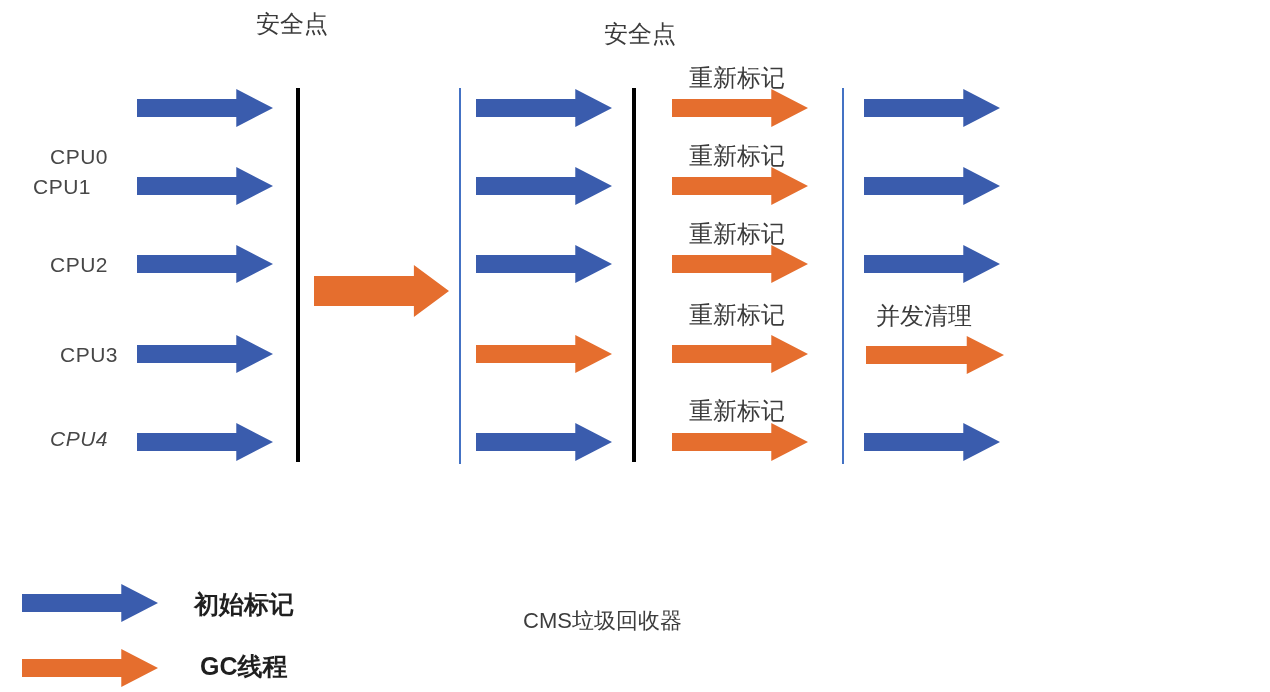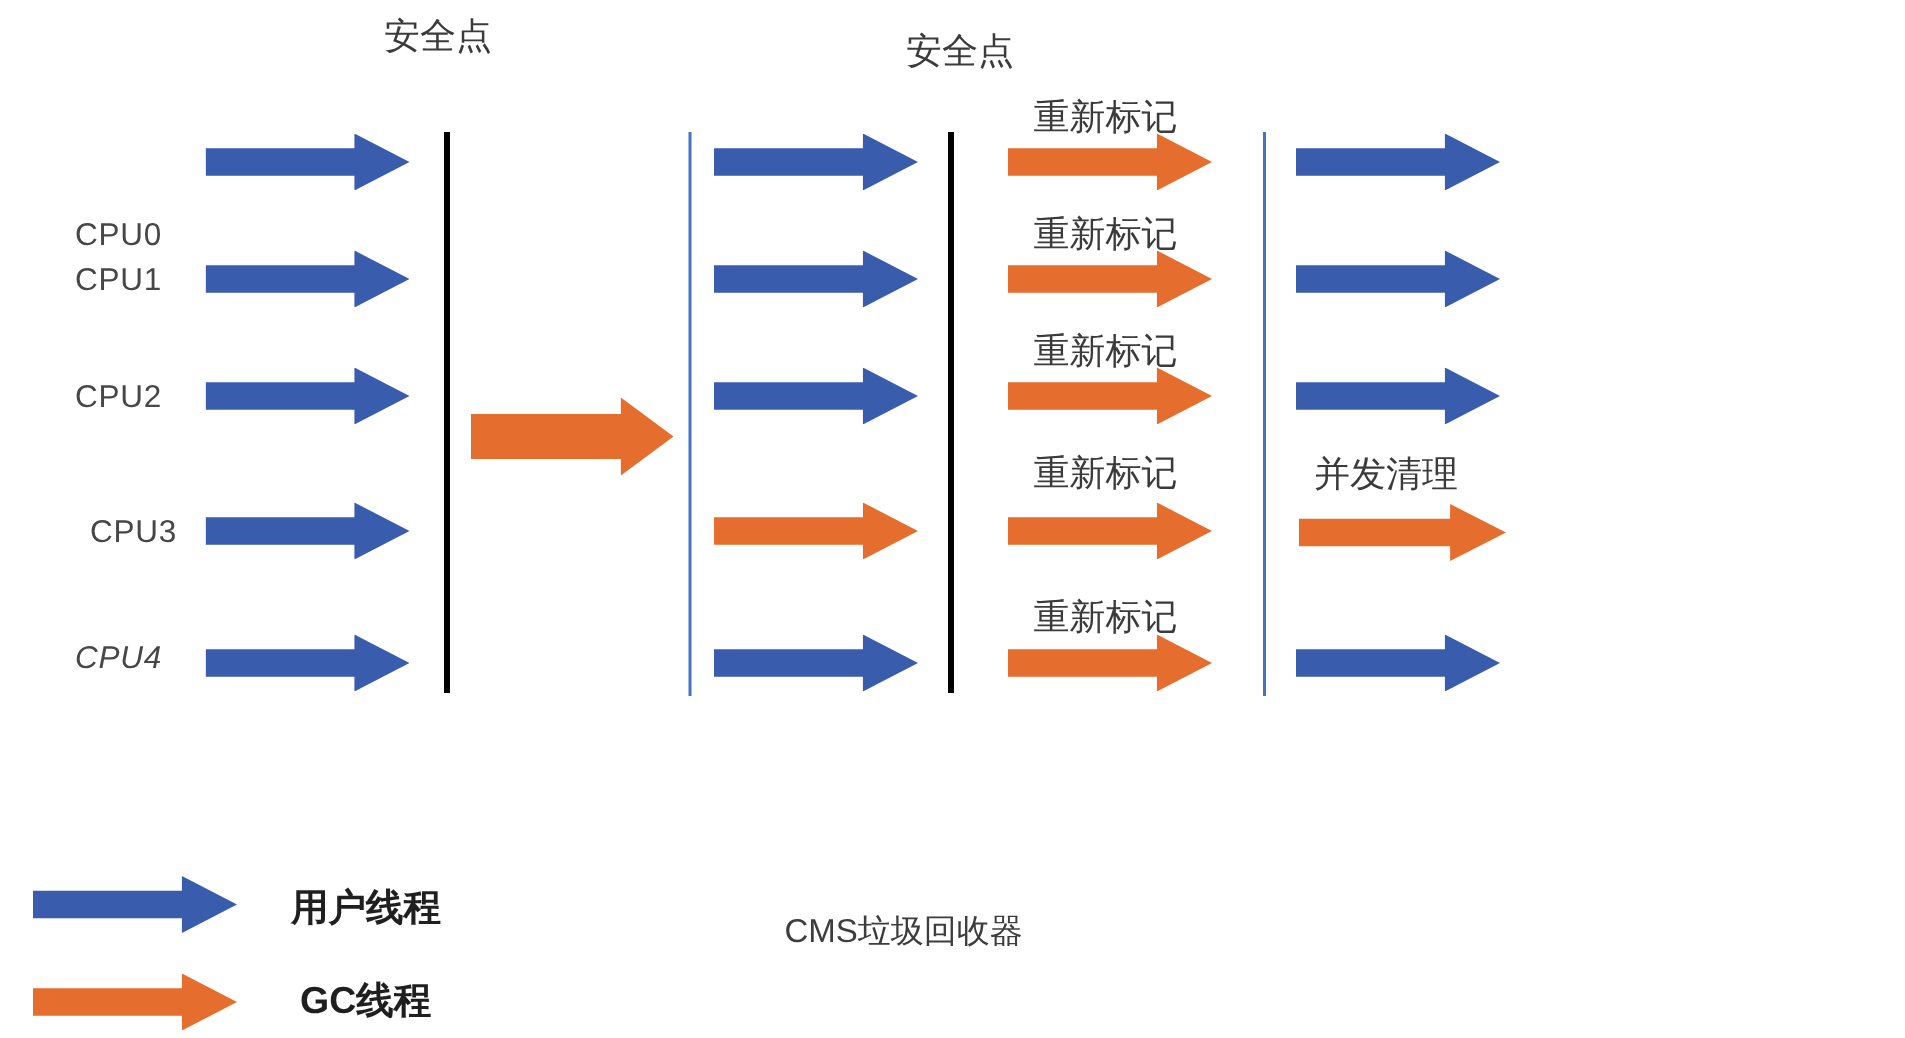--- a/index.html
+++ b/index.html
@@ -44,21 +44,21 @@
   <div class="txt safepoint-label" style="left:604px;top:18px;">安全点</div>
 
   <div class="safepoint-line" style="left:296px;top:88px;height:374px;"></div>
   <div class="safepoint-line" style="left:632px;top:88px;height:374px;"></div>
 
   <div class="divider-line" style="left:459px;top:88px;height:376px;"></div>
   <div class="divider-line" style="left:842px;top:88px;height:376px;"></div>
   <div class="divider-line" style="left:1037px;top:88px;height:376px;"></div>
 
   <div class="txt cpu-label" style="left:50px;top:97px;margin-top:48px;">CPU0</div>
-  <div class="txt cpu-label" style="left:50px;top:175px;">CPU1</div>
+  <div class="txt cpu-label" style="left:33px;top:175px;">CPU1</div>
   <div class="txt cpu-label" style="left:50px;top:253px;">CPU2</div>
   <div class="txt cpu-label" style="left:60px;top:343px;">CPU3</div>
   <div class="txt cpu-label" style="left:50px;top:427px;font-style:italic;">CPU4</div>
 
   <div class="arrow arrow-user" style="left:137px;top:89px;"></div>
   <div class="arrow arrow-user" style="left:137px;top:167px;"></div>
   <div class="arrow arrow-user" style="left:137px;top:245px;"></div>
   <div class="arrow arrow-user" style="left:137px;top:335px;"></div>
   <div class="arrow arrow-user" style="left:137px;top:423px;"></div>
 
@@ -88,19 +88,19 @@
   <div class="arrow arrow-gc" style="left:866px;top:336px;width:138px;"></div>
   <div class="arrow arrow-user" style="left:864px;top:423px;"></div>
 
   <div class="arrow arrow-user" style="left:1093px;top:89px;"></div>
   <div class="arrow arrow-user" style="left:1093px;top:167px;"></div>
   <div class="arrow arrow-user" style="left:1093px;top:245px;"></div>
   <div class="arrow arrow-user" style="left:1093px;top:335px;"></div>
   <div class="arrow arrow-user" style="left:1093px;top:423px;"></div>
 
   <div class="arrow arrow-user" style="left:22px;top:584px;"></div>
-  <div class="txt legend-label" style="left:194px;top:588px;">用户线程</div>
+  <div class="txt legend-label" style="left:194px;top:588px;">初始标记</div>
   <div class="arrow arrow-gc" style="left:22px;top:649px;"></div>
   <div class="txt legend-label" style="left:200px;top:650px;">GC线程</div>
 
   <div class="txt title-label" style="left:523px;top:606px;">CMS垃圾回收器</div>
 
 </div>
 
 </body></html>

